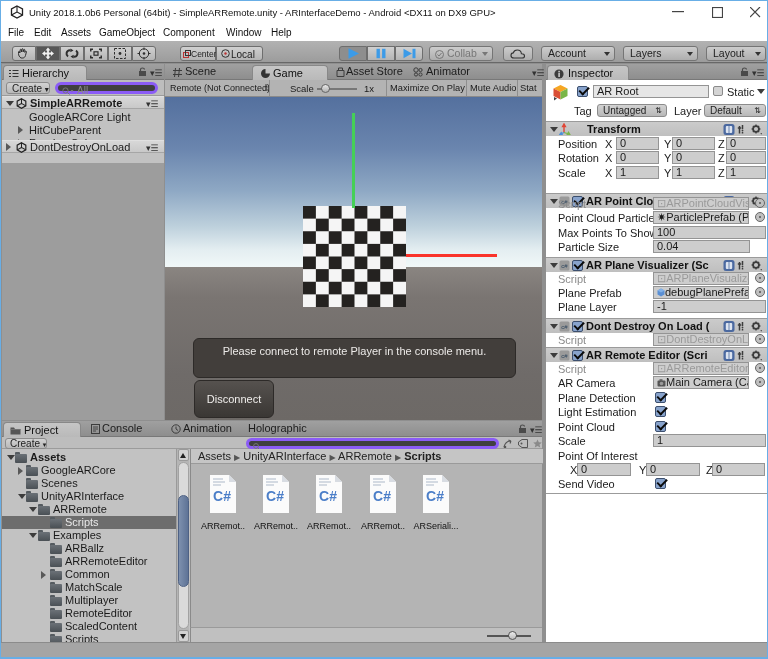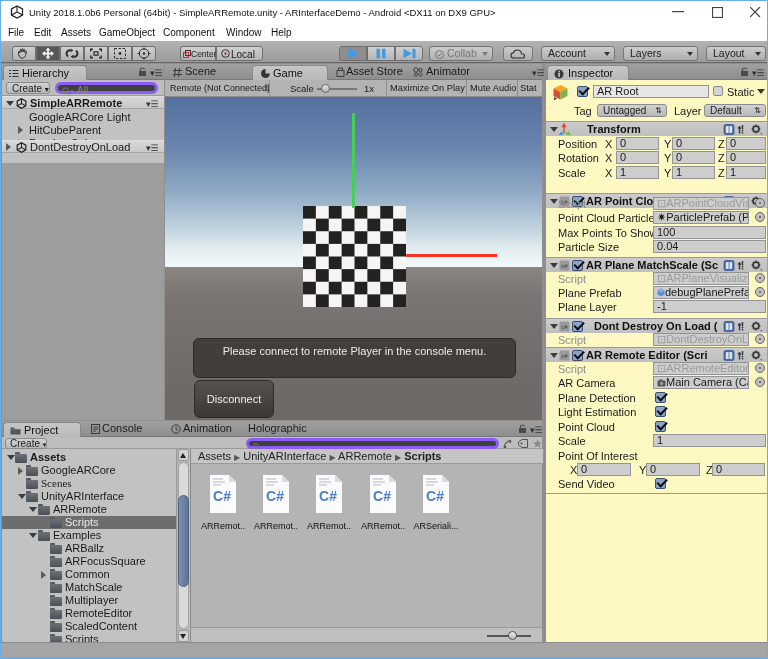--- a/index.html
+++ b/index.html
@@ -50,21 +50,21 @@
 #projsb { position:absolute; left:174px; top:28px; width:13px; height:193px; background:#b5b5b5; border-left:1px solid #9a9a9a; }
 #projcontent { position:absolute; left:188px; top:28px; width:352px; height:193px; background:#b4b4b4; border-left:1px solid #8a8a8a; }
 #crumbs { position:absolute; left:0; top:0; width:352px; height:15px; background:#c5c5c5; border-bottom:1px solid #9a9a9a; font-size:11px; padding-left:7px; padding-top:1px; color:#222; }
 .csicon { position:absolute; width:26px; height:38px; }
 .cslabel { position:absolute; top:98px; width:60px; text-align:center; font-size:9px; color:#111; }
 #projbottom { position:absolute; left:188px; top:206px; width:352px; height:15px; background:#c0c0c0; border-top:1px solid #9a9a9a; border-left:1px solid #8a8a8a; }
 .folder { position:absolute; width:12px; height:9px; }
 .folder:before { content:""; position:absolute; left:0; top:-2px; width:5px; height:3px; background:#555b60; border-radius:1px 1px 0 0; }
 .folder:after { content:""; position:absolute; left:0; top:0; width:12px; height:9px; background:linear-gradient(#6b7177,#4a5055); border-radius:1px; }
 
-#insp { position:absolute; left:545px; top:63px; width:221px; height:578px; background:#fef9c3; }
+#insp { position:absolute; left:545px; top:63px; width:221px; height:578px; background:#ffffff; }
 .ilabel { position:absolute; font-size:11px; color:#1a1a1a; white-space:nowrap; }
 .igray { color:#8b8b8b; }
 .ifield { position:absolute; height:13px; background:#cdcdcd; border:1px solid #949494; font-size:11px; color:#1a1a1a; padding-left:3px; white-space:nowrap; overflow:hidden; line-height:11px; }
 .ifield.gray { color:#9a9a9a; }
 .chk { position:absolute; width:11px; height:11px; background:#88a3cc; border:1px solid #3c4f6e; border-radius:2px; }
 .chk:after { content:""; position:absolute; left:1px; top:-0.5px; width:8px; height:3.6px; border-left:2.4px solid #0a0a0a; border-bottom:2.4px solid #0a0a0a; transform:rotate(-45deg); }
 .comphdr { position:absolute; left:0; width:221px; height:15px; border-top:1px solid #9b9b9b; background:linear-gradient(#cbcbcb,#bfbfbf); }
 .comptitle { position:absolute; top:1px; font-weight:bold; font-size:11px; color:#111; white-space:nowrap; }
 .hicons { position:absolute; top:2px; right:4px; width:40px; height:11px; }
 .objpick { position:absolute; width:10px; height:10px; border:1px solid #666; border-radius:50%; background:#c0c0c0; }
@@ -344,37 +344,37 @@
         </svg>
   </div>
   <div id="projtree">
     <div class="arrow-d" style="left:5px;top:6px;"></div>
         <div class="folder" style="left:13px;top:5px;"></div>
         <div class="row" style="left:28px;top:2px;height:13px;line-height:13px;font-weight:bold;">Assets</div>
     <div class="arrow-r" style="left:16px;top:18px;"></div>
         <div class="folder" style="left:24px;top:18px;"></div>
         <div class="row" style="left:39px;top:15px;height:13px;line-height:13px;">GoogleARCore</div>
     <div class="folder" style="left:24px;top:31px;"></div>
-        <div class="row" style="left:39px;top:28px;height:13px;line-height:13px;font-family:Liberation Serif, serif;">Scenes</div>
+        <div class="row" style="left:39px;top:28px;height:13px;line-height:13px;">Scenes</div>
     <div class="arrow-d" style="left:16px;top:45px;"></div>
         <div class="folder" style="left:24px;top:44px;"></div>
         <div class="row" style="left:39px;top:41px;height:13px;line-height:13px;">UnityARInterface</div>
     <div class="arrow-d" style="left:27px;top:58px;"></div>
         <div class="folder" style="left:36px;top:57px;"></div>
         <div class="row" style="left:51px;top:54px;height:13px;line-height:13px;">ARRemote</div>
     <div style="position:absolute;left:0;top:67px;width:174px;height:13px;background:#6d6d6d;"></div>
     <div class="folder" style="left:48px;top:70px;"></div>
         <div class="row" style="left:63px;top:67px;height:13px;line-height:13px;color:#e8e8e8;">Scripts</div>
     <div class="arrow-d" style="left:27px;top:84px;"></div>
         <div class="folder" style="left:36px;top:83px;"></div>
         <div class="row" style="left:51px;top:80px;height:13px;line-height:13px;">Examples</div>
     <div class="folder" style="left:48px;top:96px;"></div>
         <div class="row" style="left:63px;top:93px;height:13px;line-height:13px;">ARBallz</div>
     <div class="folder" style="left:48px;top:109px;"></div>
-        <div class="row" style="left:63px;top:106px;height:13px;line-height:13px;">ARFocusSquare</div>
+        <div class="row" style="left:63px;top:106px;height:13px;line-height:13px;">ARRemoteEditor</div>
     <div class="arrow-r" style="left:39px;top:122px;"></div>
         <div class="folder" style="left:48px;top:122px;"></div>
         <div class="row" style="left:63px;top:119px;height:13px;line-height:13px;">Common</div>
     <div class="folder" style="left:48px;top:135px;"></div>
         <div class="row" style="left:63px;top:132px;height:13px;line-height:13px;">MatchScale</div>
     <div class="folder" style="left:48px;top:148px;"></div>
         <div class="row" style="left:63px;top:145px;height:13px;line-height:13px;">Multiplayer</div>
     <div class="folder" style="left:48px;top:161px;"></div>
         <div class="row" style="left:63px;top:158px;height:13px;line-height:13px;">RemoteEditor</div>
     <div class="folder" style="left:48px;top:174px;"></div>
@@ -533,30 +533,30 @@
   </div>
   <div class="ilabel igray" style="left:12px;top:134px;">Script</div>
   <div class="ifield gray" style="left:107px;top:133px;width:96px;">⊡ARPointCloudVisu</div>
   <div class="objpick" style="left:209px;top:134px;"></div>
   <div class="ilabel" style="left:12px;top:148px;">Point Cloud Particle I</div>
   <div class="ifield" style="left:107px;top:147px;width:96px;">✷ParticlePrefab (Pa</div>
   <div class="objpick" style="left:209px;top:148px;"></div>
   <div class="ilabel" style="left:12px;top:163px;">Max Points To Show</div>
   <div class="ifield" style="left:107px;top:162px;width:113px;">100</div>
   <div class="ilabel" style="left:12px;top:177px;">Particle Size</div>
-  <div class="ifield" style="left:107px;top:176px;width:113px;">0.04</div>
+  <div class="ifield" style="left:107px;top:176px;width:97px;">0.04</div>
 
   <div class="comphdr" style="top:193px;">
     <div class="arrow-d" style="left:4px;top:5px;"></div>
     <svg style="position:absolute;left:13px;top:2px" width="11" height="11" viewBox="0 0 11 11">
           <rect x="0.5" y="0.5" width="10" height="10" rx="1.5" fill="#9a9a9a"></rect>
           <text x="5.5" y="8" font-size="6" text-anchor="middle" fill="#30475e" font-family="Liberation Sans">c#</text>
         </svg>
     <div class="chk" style="left:26px;top:2px;"></div>
-    <div class="comptitle" style="left:40px;">AR Plane MatchScale (Sc</div>
+    <div class="comptitle" style="left:40px;">AR Plane Visualizer (Sc</div>
     <svg class="hicons" viewBox="0 0 40 11">
           <rect x="0.5" y="0" width="11" height="11" rx="2.5" fill="#4b69a0"></rect>
           <rect x="2.8" y="2" width="6.4" height="7" rx="1" fill="#dde4f0"></rect>
           <path d="M6 2 v7" stroke="#4b69a0" stroke-width="0.8"></path>
           <path d="M16.5 2 v7.5 M19.5 1 v4 M19.5 8 v1.5" stroke="#3c3c3c" stroke-width="1.5"></path>
           <path d="M14.8 4 h3.4" stroke="#3c3c3c" stroke-width="1.5"></path>
           <circle cx="19.5" cy="6.5" r="0.9" fill="#3c3c3c"></circle>
           <circle cx="33" cy="5" r="2.9" fill="none" stroke="#3c3c3c" stroke-width="1.7"></circle>
           <circle cx="33" cy="5" r="0.8" fill="#c0c0c0"></circle>
           <path d="M33 0.5 v1.6 M33 7.9 v1.6 M28.6 5 h1.6 M35.8 5 h1.6 M29.9 1.9 l1.1 1.1 M35 7 l1.1 1.1 M36.1 1.9 l-1.1 1.1 M31 7 l-1.1 1.1" stroke="#3c3c3c" stroke-width="1.3"></path>
@@ -575,21 +575,21 @@
   <div class="ilabel" style="left:12px;top:237px;">Plane Layer</div>
   <div class="ifield" style="left:107px;top:236px;width:113px;">-1</div>
 
   <div class="comphdr" style="top:254px;">
     <div class="arrow-d" style="left:4px;top:5px;"></div>
     <svg style="position:absolute;left:13px;top:2px" width="11" height="11" viewBox="0 0 11 11">
           <rect x="0.5" y="0.5" width="10" height="10" rx="1.5" fill="#9a9a9a"></rect>
           <text x="5.5" y="8" font-size="6" text-anchor="middle" fill="#30475e" font-family="Liberation Sans">c#</text>
         </svg>
     <div class="chk" style="left:26px;top:2px;"></div>
-    <div class="comptitle" style="left:40px;margin-left:8px;">Dont Destroy On Load (</div>
+    <div class="comptitle" style="left:40px;">Dont Destroy On Load (</div>
     <svg class="hicons" viewBox="0 0 40 11">
           <rect x="0.5" y="0" width="11" height="11" rx="2.5" fill="#4b69a0"></rect>
           <rect x="2.8" y="2" width="6.4" height="7" rx="1" fill="#dde4f0"></rect>
           <path d="M6 2 v7" stroke="#4b69a0" stroke-width="0.8"></path>
           <path d="M16.5 2 v7.5 M19.5 1 v4 M19.5 8 v1.5" stroke="#3c3c3c" stroke-width="1.5"></path>
           <path d="M14.8 4 h3.4" stroke="#3c3c3c" stroke-width="1.5"></path>
           <circle cx="19.5" cy="6.5" r="0.9" fill="#3c3c3c"></circle>
           <circle cx="33" cy="5" r="2.9" fill="none" stroke="#3c3c3c" stroke-width="1.7"></circle>
           <circle cx="33" cy="5" r="0.8" fill="#c0c0c0"></circle>
           <path d="M33 0.5 v1.6 M33 7.9 v1.6 M28.6 5 h1.6 M35.8 5 h1.6 M29.9 1.9 l1.1 1.1 M35 7 l1.1 1.1 M36.1 1.9 l-1.1 1.1 M31 7 l-1.1 1.1" stroke="#3c3c3c" stroke-width="1.3"></path>

